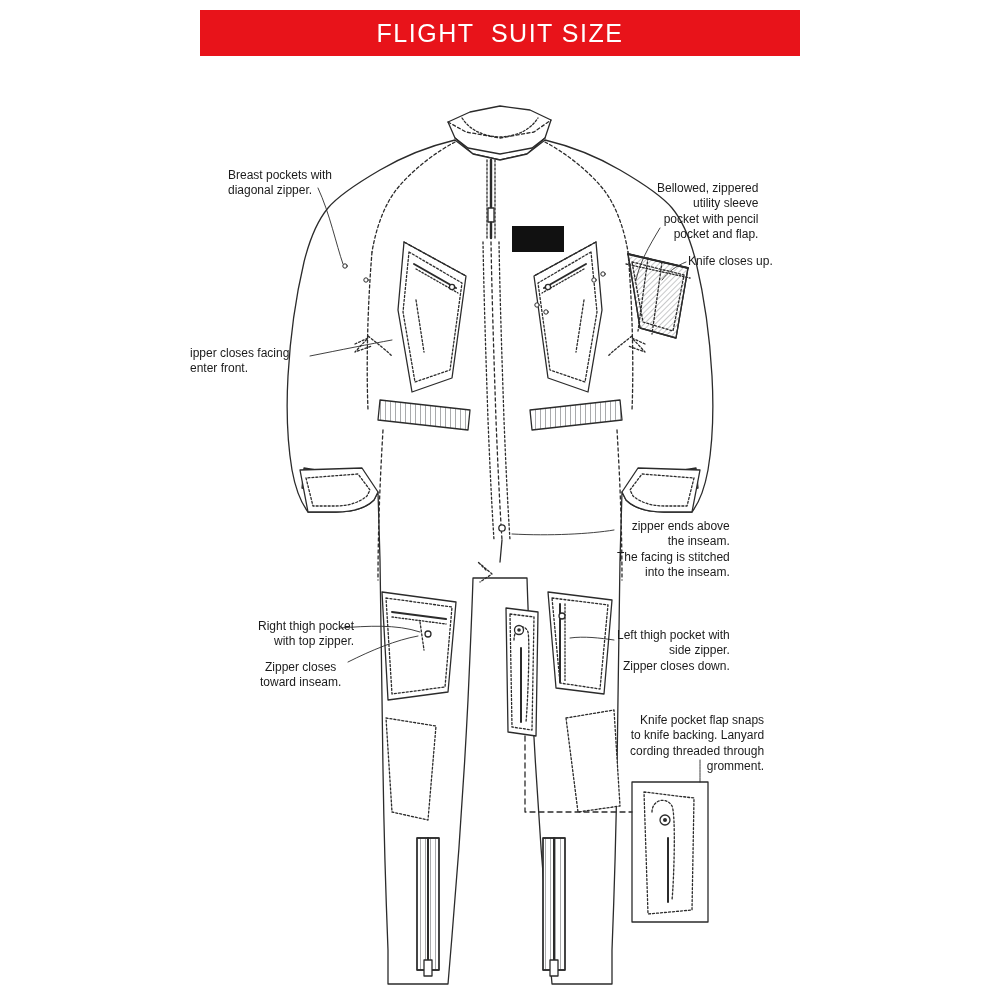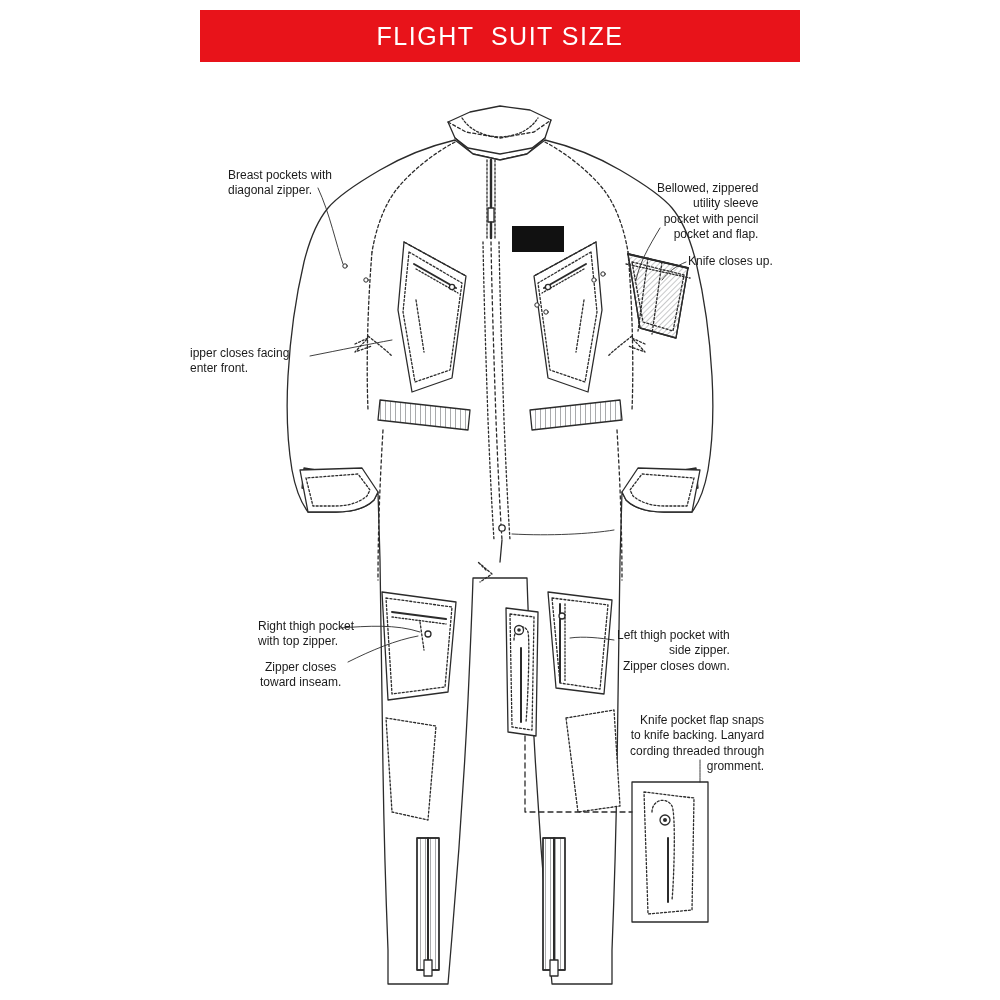--- a/index.html
+++ b/index.html
@@ -19,21 +19,21 @@
     width: 1000px;
     height: 1000px;
     background: #ffffff;
   }
   
   #header-banner {
     position: absolute;
     left: 200px;
     top: 10px;
     width: 600px;
-    height: 52px;
+    height: 46px;
     background: #e8131a;
     display: flex;
     align-items: center;
     justify-content: center;
   }
   #header-title {
     color: #ffffff;
     font-size: 25px;
     letter-spacing: 1.5px;
     font-weight: 500;
@@ -281,29 +281,33 @@
         <path d="M614 640 C600 638 584 636 570 638"></path>
         <path d="M700 760 C700 770 700 776 700 782"></path>
       </g>
     </g>
   </svg>
 
   <div class="annotation left" style="left:228px; top:168px;">Breast pockets with
 diagonal zipper.</div>
   <div class="annotation left" style="left:190px; top:346px;">ipper closes facing
 enter front.</div>
-  <div class="annotation left" style="left:258px; top:619px;">Right thigh pocket
+  <div class="annotation left" style="left:258px; top:619px;text-align:right;">Right thigh pocket
 with top zipper.</div>
   <div class="annotation left" style="left:260px; top:660px;text-align:center;">Zipper closes
 toward inseam.</div>
   <div class="annotation right" style="left:657px; top:181px;">Bellowed, zippered
 utility sleeve
 pocket with pencil
 pocket and flap.</div>
   <div class="annotation right" style="left:688px; top:254px;">Knife closes up.</div>
+  <div class="annotation right" style="left:617px; top:519px;">zipper ends above
+the inseam.
+The facing is stitched
+into the inseam.</div>
   <div class="annotation right" style="left:617px; top:628px;">Left thigh pocket with
 side zipper.
 Zipper closes down.</div>
   <div class="annotation right" style="left:630px; top:713px;">Knife pocket flap snaps
 to knife backing. Lanyard
 cording threaded through
 gromment.</div>
 
 </div>
 

